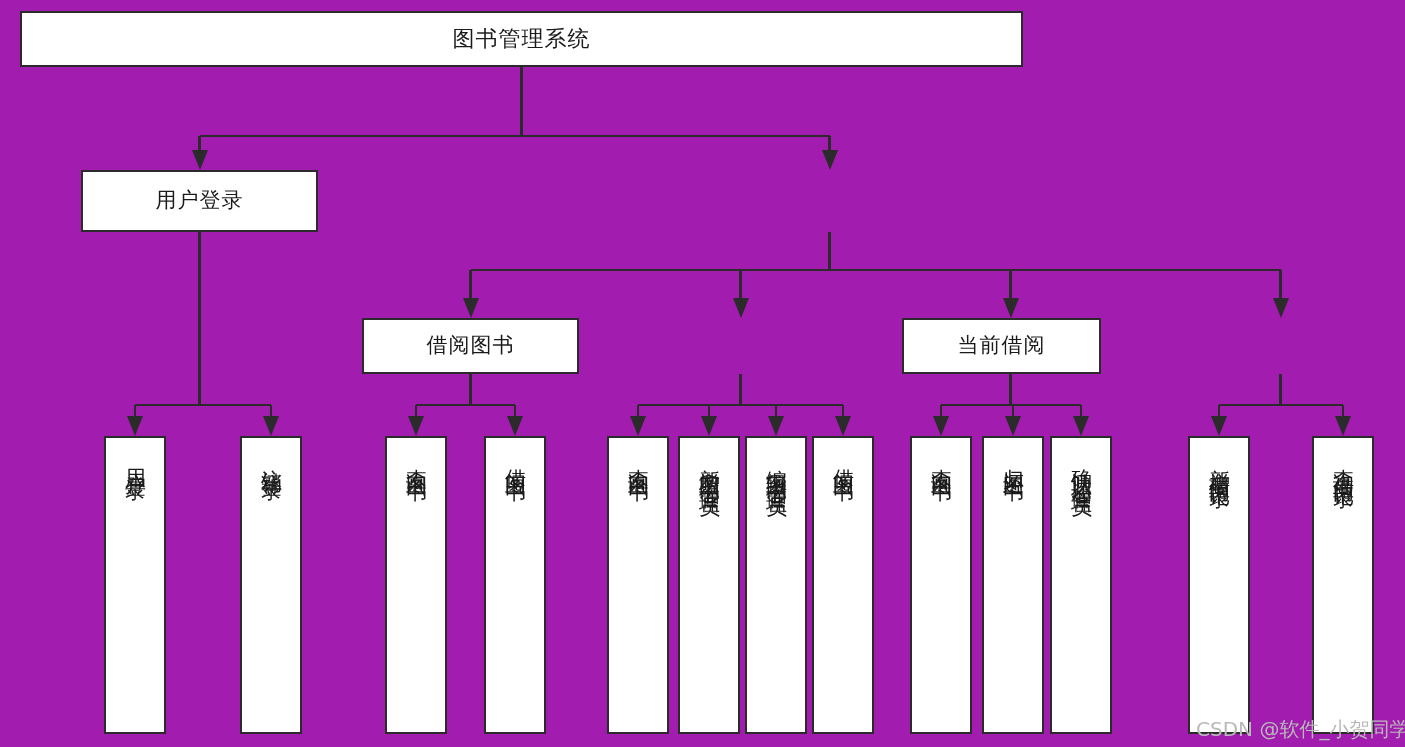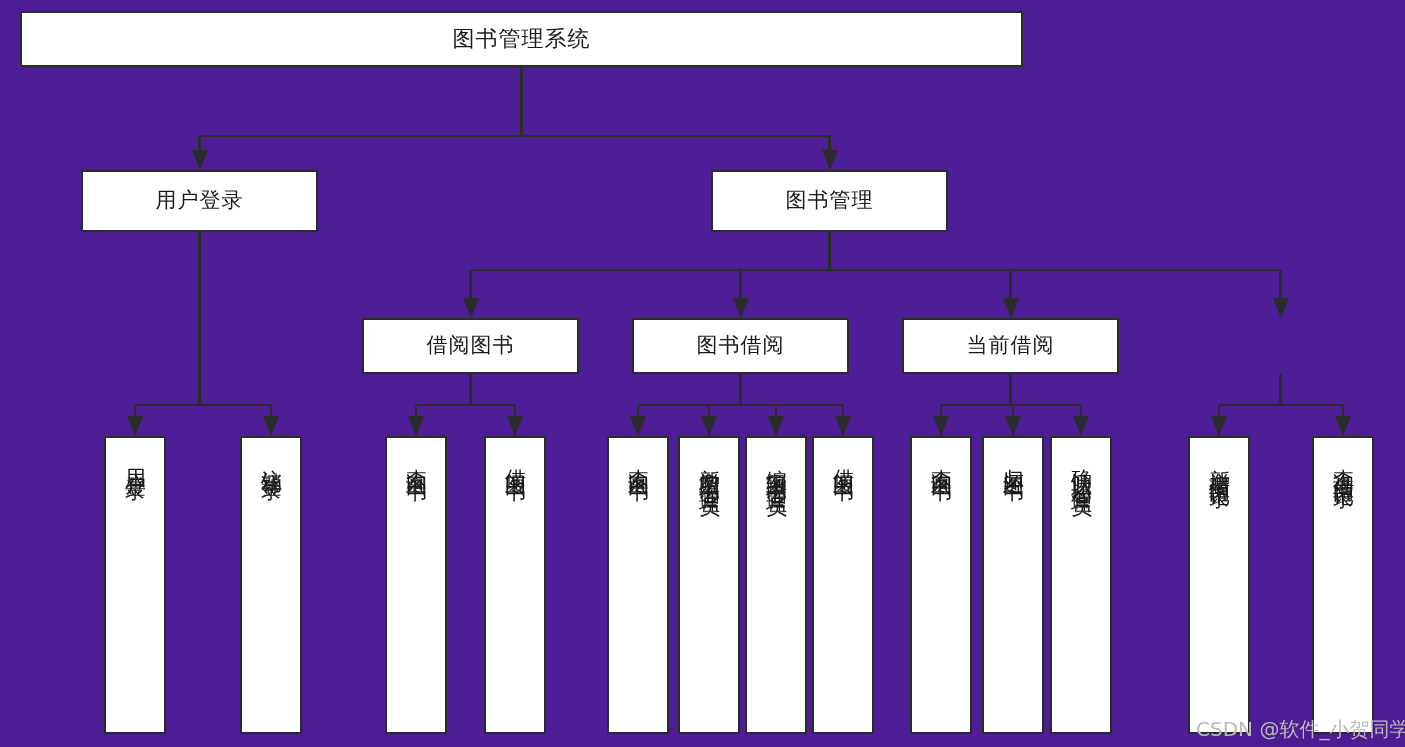--- a/index.html
+++ b/index.html
@@ -8,21 +8,21 @@
     padding: 0;
     background: #ffffff;
   }
   body {
     font-family: "DejaVu Sans", "Liberation Sans", sans-serif;
   }
   #canvas {
     position: relative;
     width: 1405px;
     height: 747px;
-    background: #4c1d95;
+    background: #a21caf;
     overflow: hidden;
   }
   
   .node {
     position: absolute;
     box-sizing: border-box;
     background: #ffffff;
     border: 2.5px solid #2b2b2b;
     display: flex;
     align-items: center;
@@ -137,31 +137,25 @@
       <div class="arrow" style="left: 1335px; top: 416px;"></div>
     </div>
 
   <div class="node horiz root" id="node-root" style="left: 20px; top: 11px; width: 1003px; height: 56px;">
     <span>图书管理系统</span>
   </div>
 
   <div class="node horiz" id="node-l2-0" style="left: 81px; top: 170px; width: 237px; height: 62px;">
     <span>用户登录</span>
   </div>
-  <div class="node horiz" id="node-l2-1" style="left: 711px; top: 170px; width: 237px; height: 62px;">
-    <span>图书管理</span>
-  </div>
 
   <div class="node horiz" id="node-l3-0" style="left: 362px; top: 318px; width: 217px; height: 56px;">
     <span>借阅图书</span>
   </div>
-  <div class="node horiz" id="node-l3-1" style="left: 632px; top: 318px; width: 217px; height: 56px;">
-    <span>图书借阅</span>
-  </div>
-  <div class="node horiz" id="node-l3-2" style="left: 902px; top: 318px; width: 217px; height: 56px;">
+  <div class="node horiz" id="node-l3-2" style="left: 902px; top: 318px; width: 199px; height: 56px;">
     <span>当前借阅</span>
   </div>
 
   <div id="leaf-layer">
       <div class="node vert" style="left: 104px; top: 436px; width: 62px; height: 298px;">
         <span class="vlabel">用户登录</span>
       </div>
       <div class="node vert" style="left: 240px; top: 436px; width: 62px; height: 298px;">
         <span class="vlabel">注销登录</span>
       </div>

